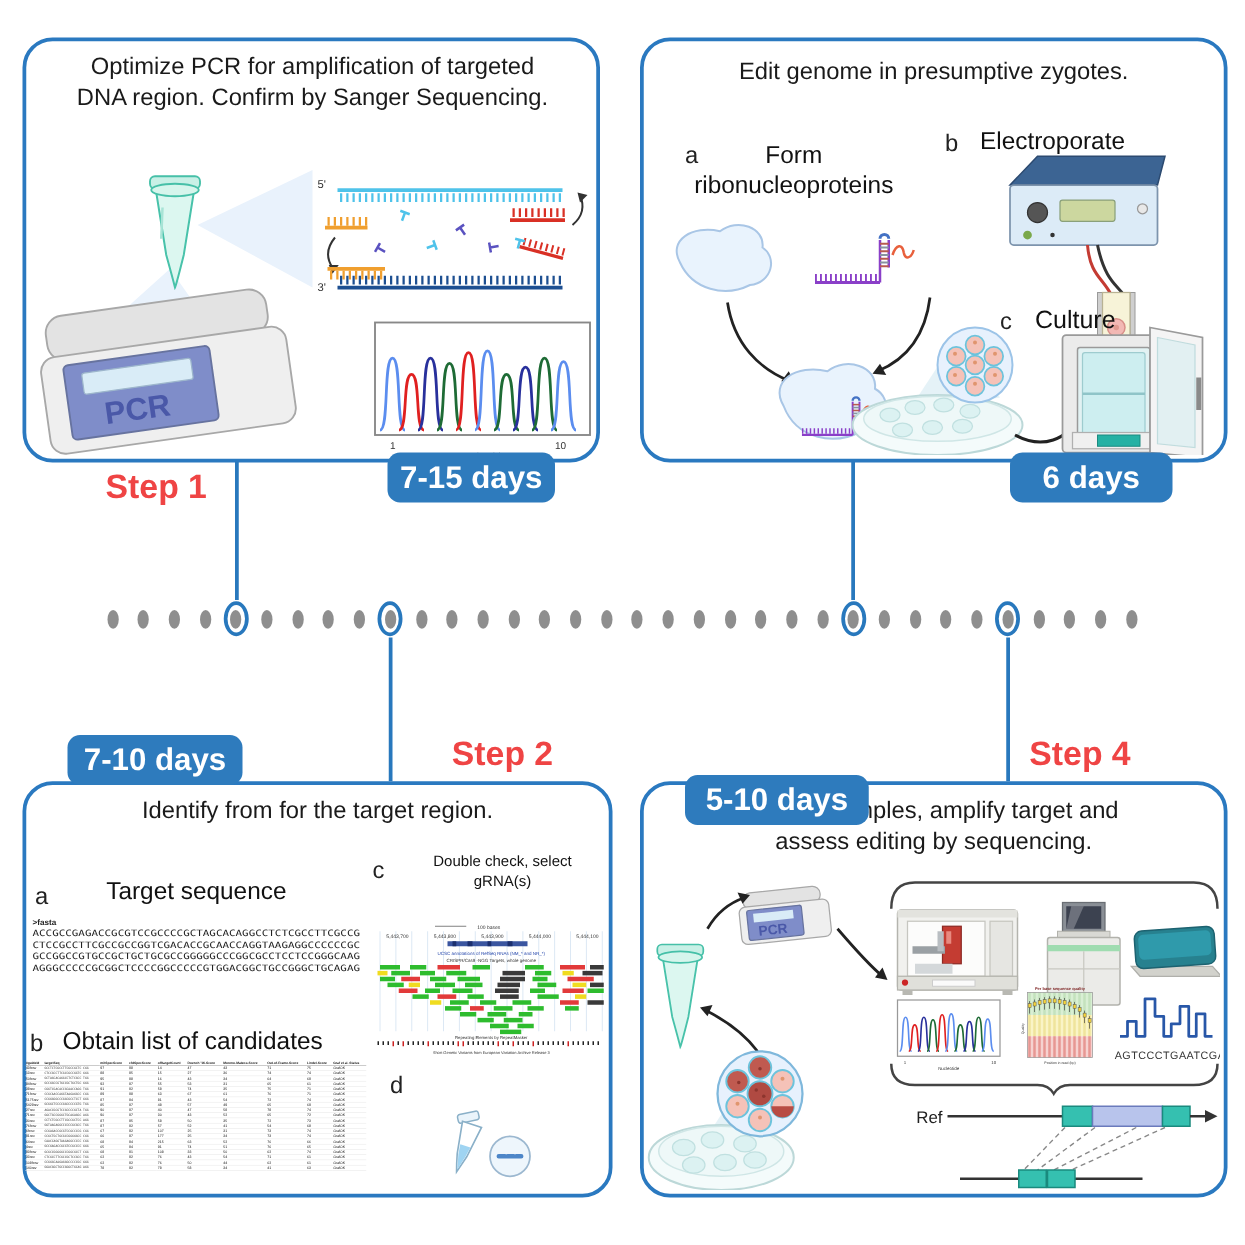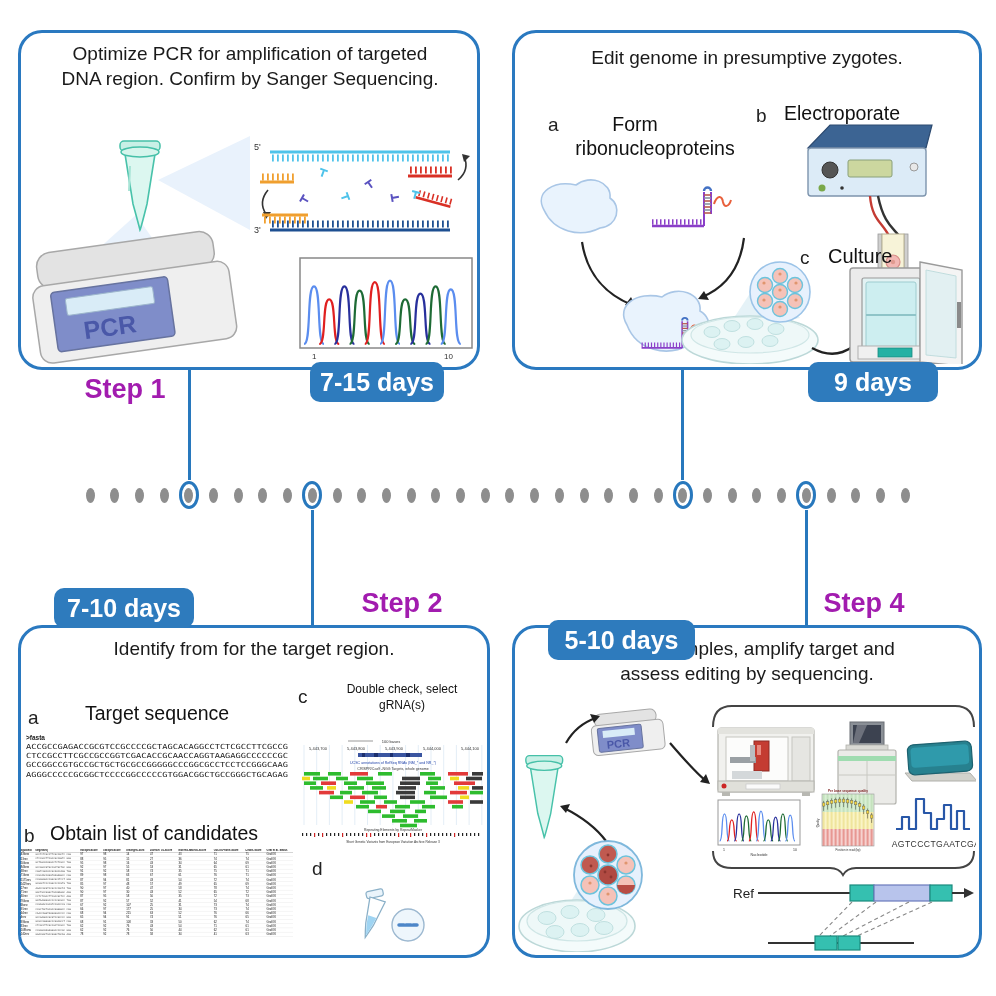--- a/index.html
+++ b/index.html
@@ -2,21 +2,21 @@
 <html><head>
 <meta charset="utf-8">
 <style>
   html,body{margin:0;padding:0;background:#fff}
   #canvas{position:relative;width:996px;height:996px;background:#fff;overflow:hidden;
           font-family:"Liberation Sans",sans-serif;color:#1a1a1a}
   .panel{position:absolute;background:#fff;border:3px solid #2a79c0;border-radius:24px;z-index:1}
   .psvg{position:absolute;z-index:2;pointer-events:none}
   .t{position:absolute;z-index:4;line-height:1.3}
   .center{text-align:center}
-  .steplbl{font-size:27px;font-weight:bold;color:#a21caf;text-align:center}
+  .steplbl{font-size:27px;font-weight:bold;color:#ef4444;text-align:center}
   .badge{position:absolute;z-index:6;background:#2e7bbd;color:#fff;font-size:25px;font-weight:bold;
          text-align:center;border-radius:10px;line-height:40px;height:40px}
   .conn{position:absolute;width:3px;background:#2878bd;z-index:0}
   .dot{position:absolute;top:488px;width:9px;height:15px;border-radius:50%;background:#8e8e8e}
   .ring{position:absolute;top:481px;width:14px;height:22px;border:3px solid #2878bd;border-radius:50%;background:transparent}
   .letter{font-size:19px;color:#222}
   .heading{font-size:19.5px;color:#111}
   #table-wrap{position:absolute;left:20px;top:849px;width:780px;transform:scale(0.35);transform-origin:0 0;z-index:4}
   #cand-table{border-collapse:collapse;width:780px;font-size:8px;color:#111}
   #cand-table th{font-size:7.5px;text-align:left;border-bottom:1px solid #888;padding:0 2px;white-space:nowrap}
@@ -73,34 +73,34 @@
       <div class="ring" style="left: 672.8px;"></div>
       <div class="ring" style="left: 796.3px;"></div>
     </div>
   <div class="conn" style="left:187.5px;top:368px;height:112px"></div>
   <div class="conn" style="left:310.8px;top:510px;height:115px"></div>
   <div class="conn" style="left:681.3px;top:368px;height:112px"></div>
   <div class="conn" style="left:804.8px;top:510px;height:115px"></div>
 
   <div class="t steplbl" style="left:60px;top:372px;width:130px">Step 1</div>
   <div class="badge" style="left:310px;top:362px;width:134px">7-15 days</div>
-  <div class="badge" style="left:808px;top:362px;width:130px">9 days</div>
+  <div class="badge" style="left:808px;top:362px;width:130px">6 days</div>
   <div class="badge" style="left:54px;top:588px;width:140px">7-10 days</div>
   <div class="t steplbl" style="left:342px;top:586px;width:120px">Step 2</div>
   <div class="badge" style="left:548px;top:620px;width:147px">5-10 days</div>
   <div class="t steplbl" style="left:804px;top:586px;width:120px">Step 4</div>
 
   <div class="t center" style="left:40px;top:42px;width:420px;font-size:19px">Optimize PCR for amplification of targeted<br>DNA region. Confirm by Sanger Sequencing.</div>
   <div class="t center" style="left:530px;top:46px;width:434px;font-size:19px">Edit genome in presumptive zygotes.</div>
   <div class="t center" style="left:36px;top:637px;width:436px;font-size:19px">Identify from for the target region.</div>
   <div class="t center" style="left:530px;top:637px;width:434px;font-size:19px">Collect samples, amplify target and<br>assess editing by sequencing.</div>
 
   <div class="t letter" style="left:548px;top:113px">a</div>
   <div class="t heading center" style="left:555px;top:112px;width:160px">Form</div>
-  <div class="t heading center" style="left:560px;top:136px;width:190px">ribonucleoproteins</div>
+  <div class="t heading center" style="left:540px;top:136px;width:190px">ribonucleoproteins</div>
   <div class="t letter" style="left:756px;top:104px">b</div>
   <div class="t heading" style="left:784px;top:101px">Electroporate</div>
   <div class="t letter" style="left:800px;top:246px">c</div>
   <div class="t heading" style="left:828px;top:243px;font-size:20px">Culture</div>
 
   <div class="t letter" style="left:28px;top:706px">a</div>
   <div class="t heading" style="left:85px;top:701px">Target sequence</div>
   <div class="t letter" style="left:24px;top:824px">b</div>
   <div class="t heading" style="left:50px;top:821px">Obtain list of candidates</div>
   <div class="t letter" style="left:298px;top:685px">c</div>

